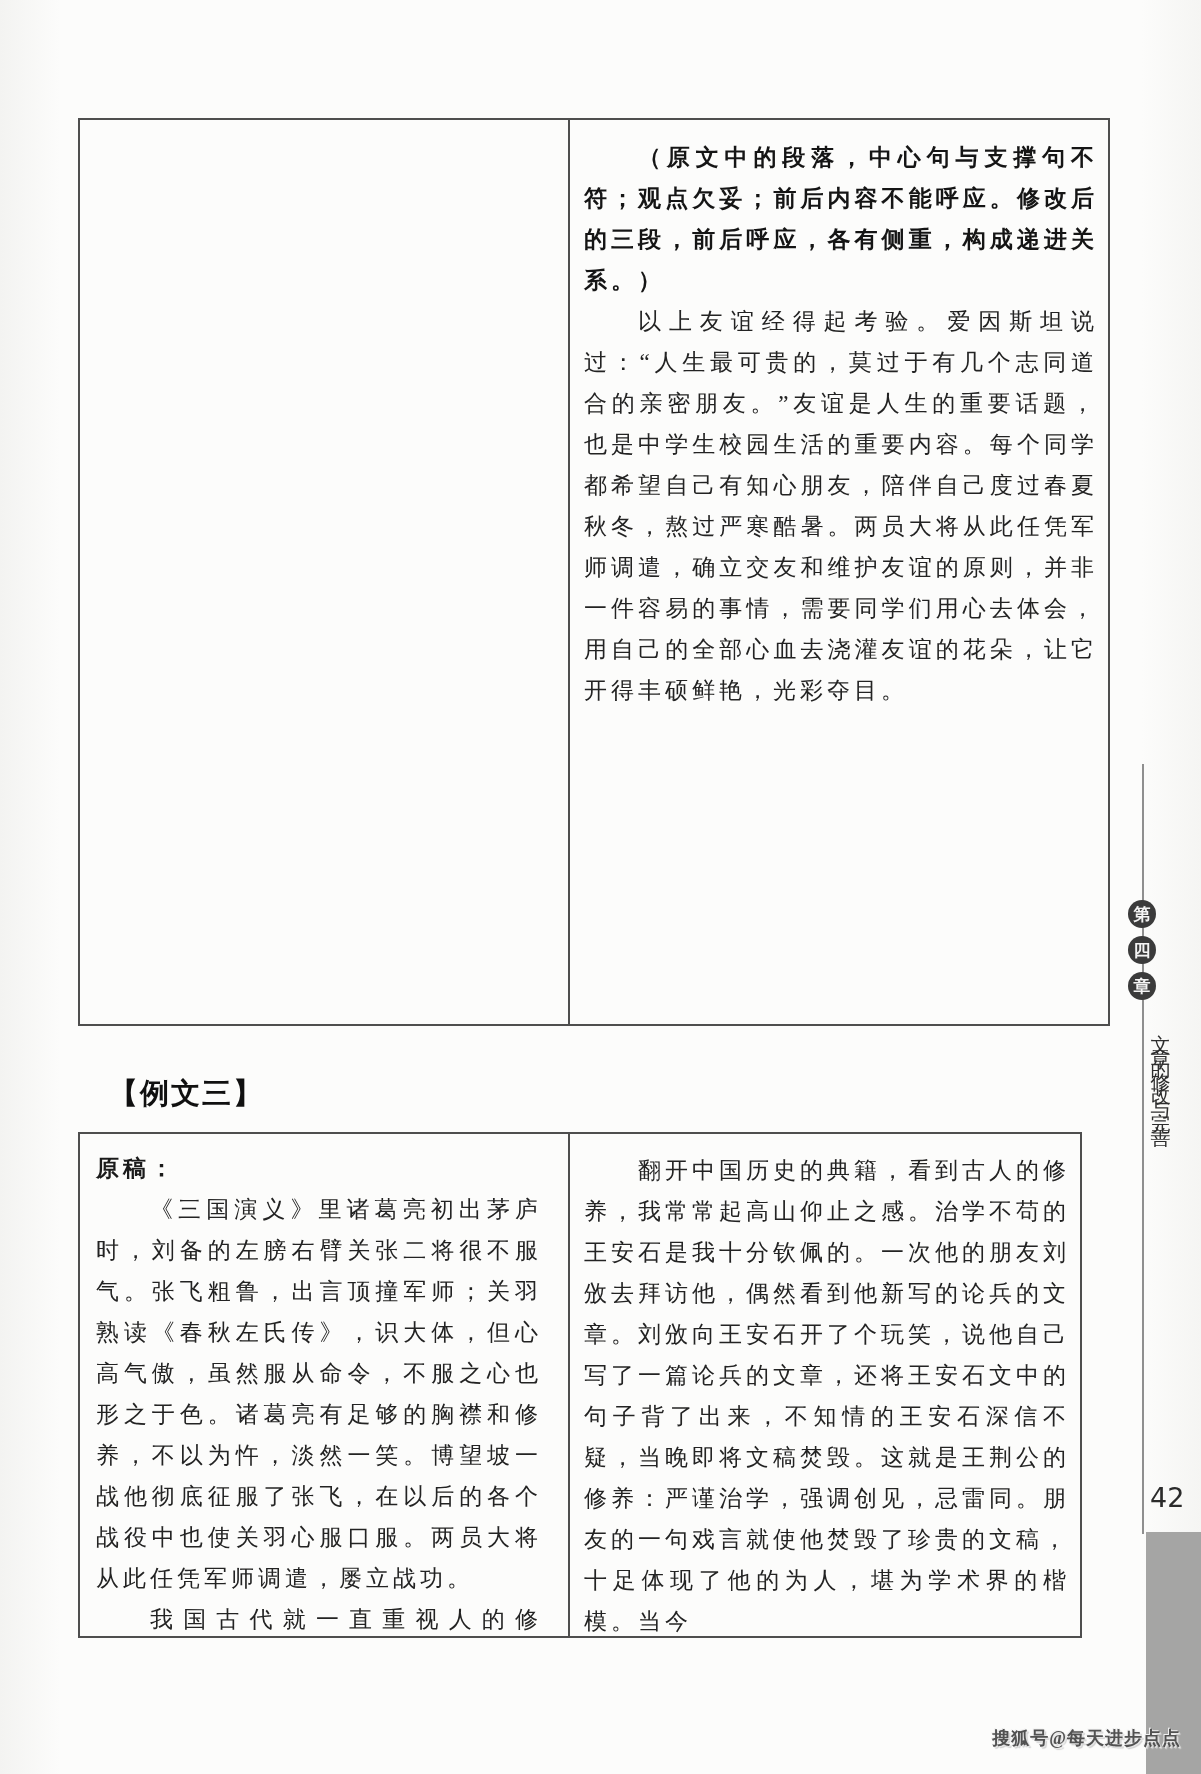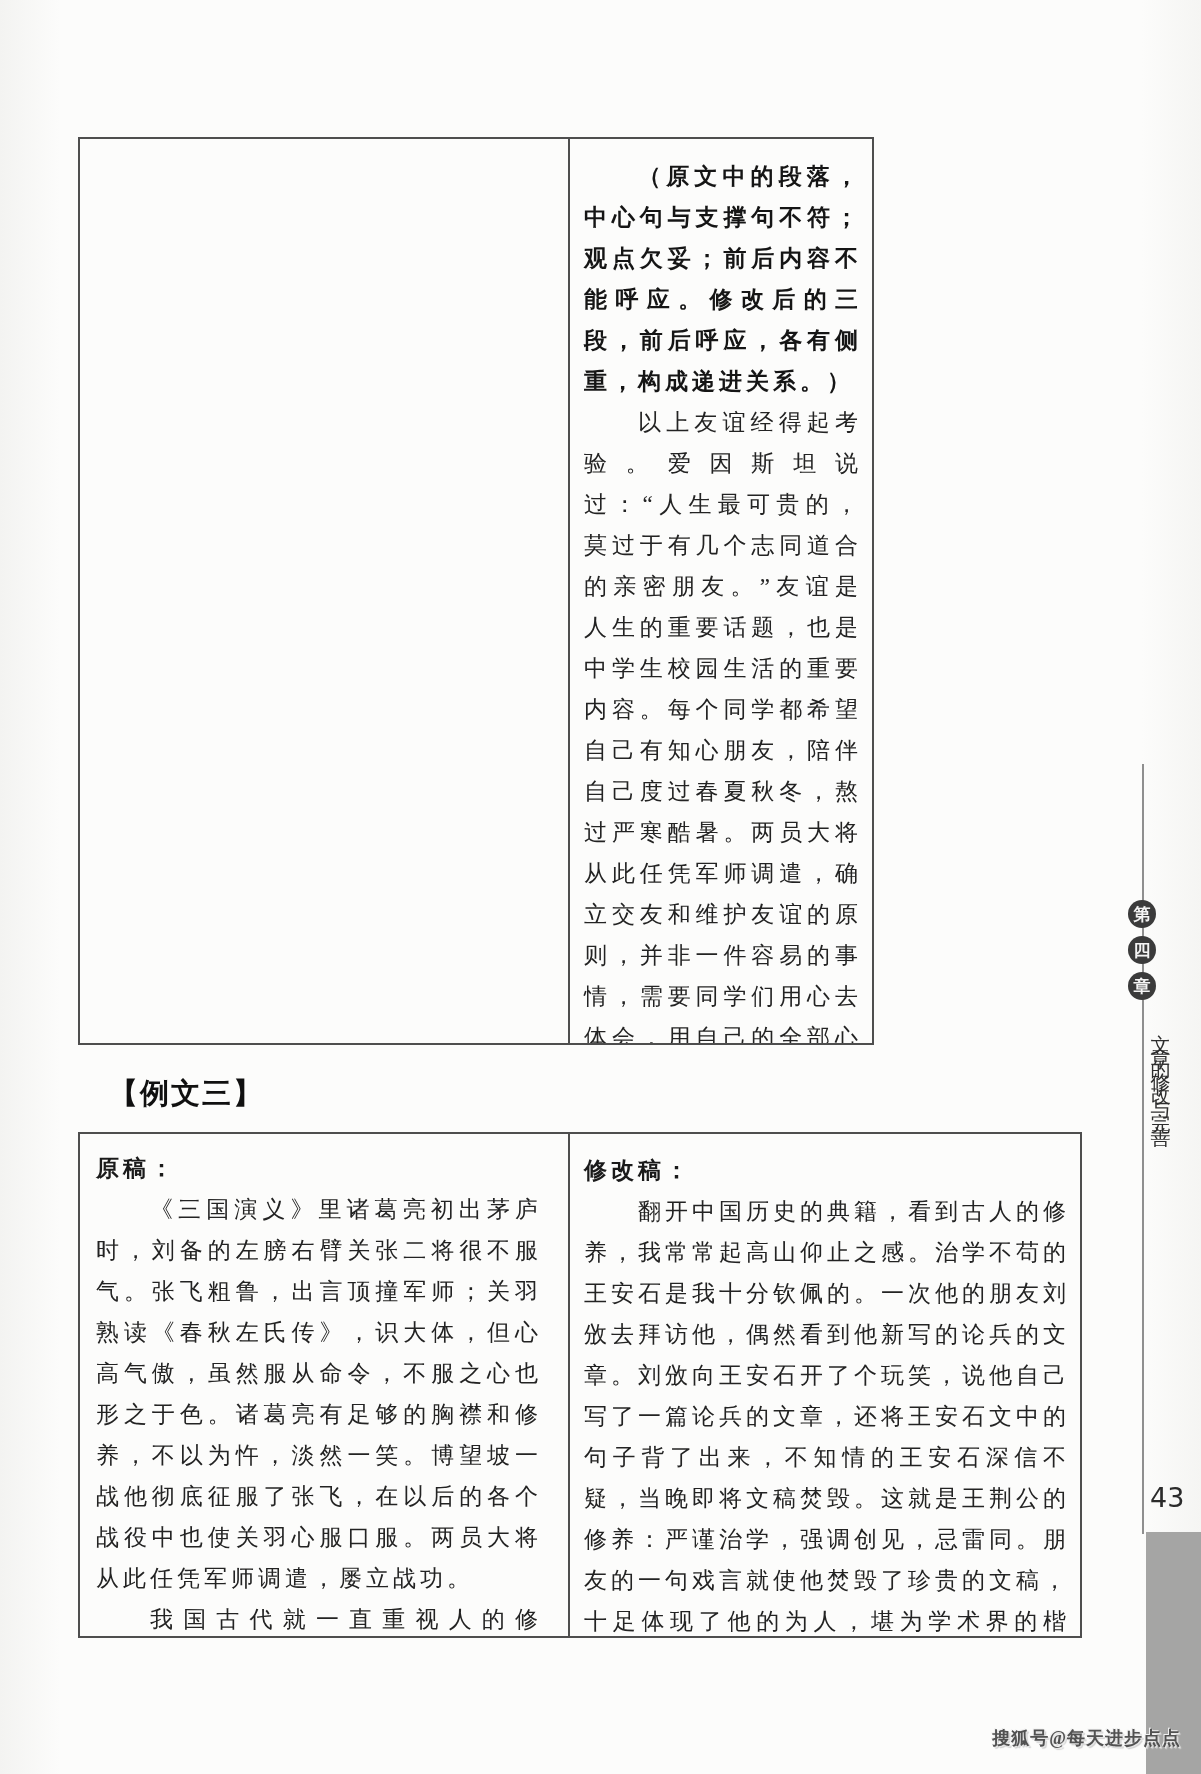--- a/index.html
+++ b/index.html
@@ -7,21 +7,21 @@
     position:relative; width:1201px; height:1774px; margin:0 auto;
     background:linear-gradient(90deg,#f3f3f1 0,#fcfcfb 5%,#fcfcfb 95%,#f5f5f3 100%);
     overflow:hidden;
     font-family:"Liberation Serif","DejaVu Serif",serif;
     color:#1c1c1c;
   }
   .box {
     position:absolute; left:78px; box-sizing:border-box;
     border:2px solid #4e4e4e; display:flex; overflow:hidden;
   }
-  .top-box { top:137px; width:796px; height:908px; }
+  .top-box { top:118px; width:1032px; height:908px; }
   .example-box { top:1132px; width:1004px; height:506px; }
   .col-left  { width:490px; box-sizing:border-box; border-right:2px solid #4e4e4e; padding:14px 26px 0 16px; }
   .col-right { flex:1; box-sizing:border-box; padding:16px 10px 0 14px; }
   .top-box .col-right { padding-top:17px; }
   p.body-par {
     margin:0; font-size:23px; line-height:41px; letter-spacing:4px;
     text-align:justify; text-indent:54px;
   }
   .commentary { font-weight:bold; color:#151515; }
   .essay { font-weight:normal; color:#232323; }
@@ -67,34 +67,33 @@
 
   <h2 class="section-header">【例文三】</h2>
 
   <section class="box example-box">
     <div class="col-left">
       <div class="col-label">原稿：</div>
       <p class="body-par essay">《三国演义》里诸葛亮初出茅庐时，刘备的左膀右臂关张二将很不服气。张飞粗鲁，出言顶撞军师；关羽熟读《春秋左氏传》，识大体，但心高气傲，虽然服从命令，不服之心也形之于色。诸葛亮有足够的胸襟和修养，不以为忤，淡然一笑。博望坡一战他彻底征服了张飞，在以后的各个战役中也使关羽心服口服。两员大将从此任凭军师调遣，屡立战功。</p>
       <p class="body-par essay">我国古代就一直重视人的修养，“修身、齐家、治国、平天下”，修身居首位。</p>
     </div>
     <div class="col-right">
-      <div class="col-label">修改稿：</div>
       <p class="body-par essay">翻开中国历史的典籍，看到古人的修养，我常常起高山仰止之感。治学不苟的王安石是我十分钦佩的。一次他的朋友刘攽去拜访他，偶然看到他新写的论兵的文章。刘攽向王安石开了个玩笑，说他自己写了一篇论兵的文章，还将王安石文中的句子背了出来，不知情的王安石深信不疑，当晚即将文稿焚毁。这就是王荆公的修养：严谨治学，强调创见，忌雷同。朋友的一句戏言就使他焚毁了珍贵的文稿，十足体现了他的为人，堪为学术界的楷模。当今</p>
     </div>
   </section>
 
   <div class="sidebar-line"></div>
 
   <div class="chapter-badges">
     <span class="badge">第</span>
     <span class="badge">四</span>
     <span class="badge">章</span>
   </div>
 
   <div class="vertical-title">文章的修改与完善</div>
 
-  <div class="page-number">43</div>
+  <div class="page-number">42</div>
 
   <div class="gray-block"></div>
 
   <div class="watermark">搜狐号@每天进步点点</div>
 
 </div>
 
 </body></html>

